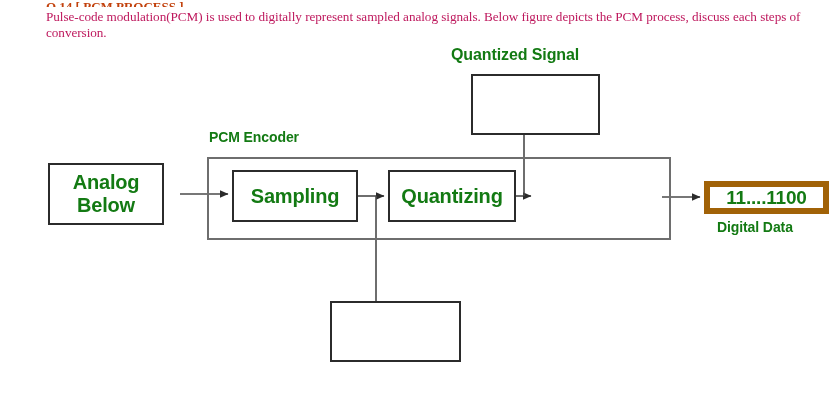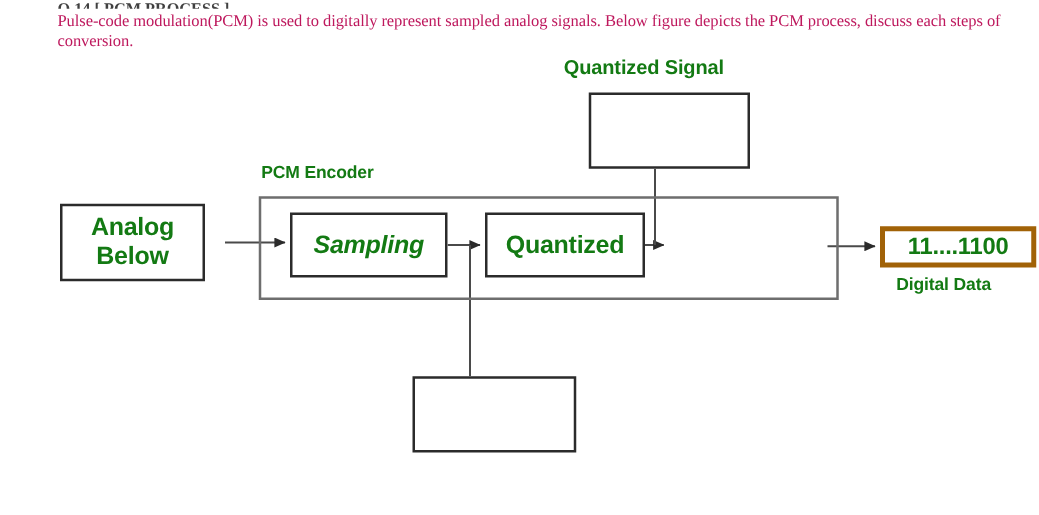--- a/index.html
+++ b/index.html
@@ -19,21 +19,21 @@
   #question-block {
     position: absolute;
     left: 46px;
     top: 0px;
     width: 780px;
   }
   .clipped-heading {
     font-family: "Liberation Serif", serif;
     font-size: 13px;
     font-weight: bold;
-    color: #404040;
+    color: #c2410c;
     height: 7px;
     overflow: hidden;
     line-height: 14px;
     margin: 0;
     white-space: nowrap;
   }
   .body-text {
     font-family: Liberation Serif, serif;
     font-size: 13.2px;
     color: #be185d;
@@ -56,21 +56,21 @@
   .blk {
     position: absolute;
     box-sizing: border-box;
     background: #ffffff;
     display: flex;
     align-items: center;
     justify-content: center;
     text-align: center;
   }
   .blk-dark   { border: 2px solid #2b2b2b; }
-  .blk-gray   { border: 4px solid #a16207; }
+  .blk-gray   { border: 6px solid #a16207; }
   .blk-outer  { border: 2px solid #6e6e6e; background: transparent; }
 
   .blk-label {
     color: #137a13;
     font-family: "Liberation Sans", sans-serif;
     font-weight: bold;
     font-size: 20px;
     line-height: 23px;
     letter-spacing: -0.2px;
   }
@@ -82,21 +82,21 @@
     font-family: "Liberation Sans", sans-serif;
     font-weight: bold;
     font-size: 14px;
     white-space: nowrap;
     letter-spacing: -0.1px;
   }
 
   
   #box-analog     { left: 48px;  top: 163px; width: 116px; height: 62px; }
   #box-pcm-outer  { left: 207px; top: 157px; width: 464px; height: 83px; }
-  #box-sampling   { left: 232px; top: 170px; width: 126px; height: 52px; font-style: italic; }
+  #box-sampling   { left: 232px; top: 170px; width: 126px; height: 52px; }
   #box-quantizing { left: 388px; top: 170px; width: 128px; height: 52px; }
   #box-encoding   { left: 535px; top: 170px; width: 127px; height: 52px; }
   #box-digital    { left: 704px; top: 181px; width: 125px; height: 33px; }
   #box-quantized  { left: 471px; top: 74px;  width: 129px; height: 61px; }
   #box-pam        { left: 330px; top: 301px; width: 131px; height: 61px; }
 
   #box-digital .blk-label { font-size: 19px; }
 
   
   #cap-pcm-encoder  { left: 209px; top: 129px; }
@@ -171,21 +171,21 @@
       <span>Analog</span><br>
       <span>Below</span>
     </span>
   </div>
 
   <div class="blk blk-dark" id="box-sampling">
     <span class="blk-label">Sampling</span>
   </div>
 
   <div class="blk blk-dark" id="box-quantizing">
-    <span class="blk-label">Quantized</span>
+    <span class="blk-label">Quantizing</span>
   </div>
 
 
   <div class="blk blk-gray" id="box-digital">
     <span class="blk-label">11....1100</span>
   </div>
 
   <div class="blk blk-dark" id="box-quantized"></div>
 
   <div class="blk blk-dark" id="box-pam"></div>

